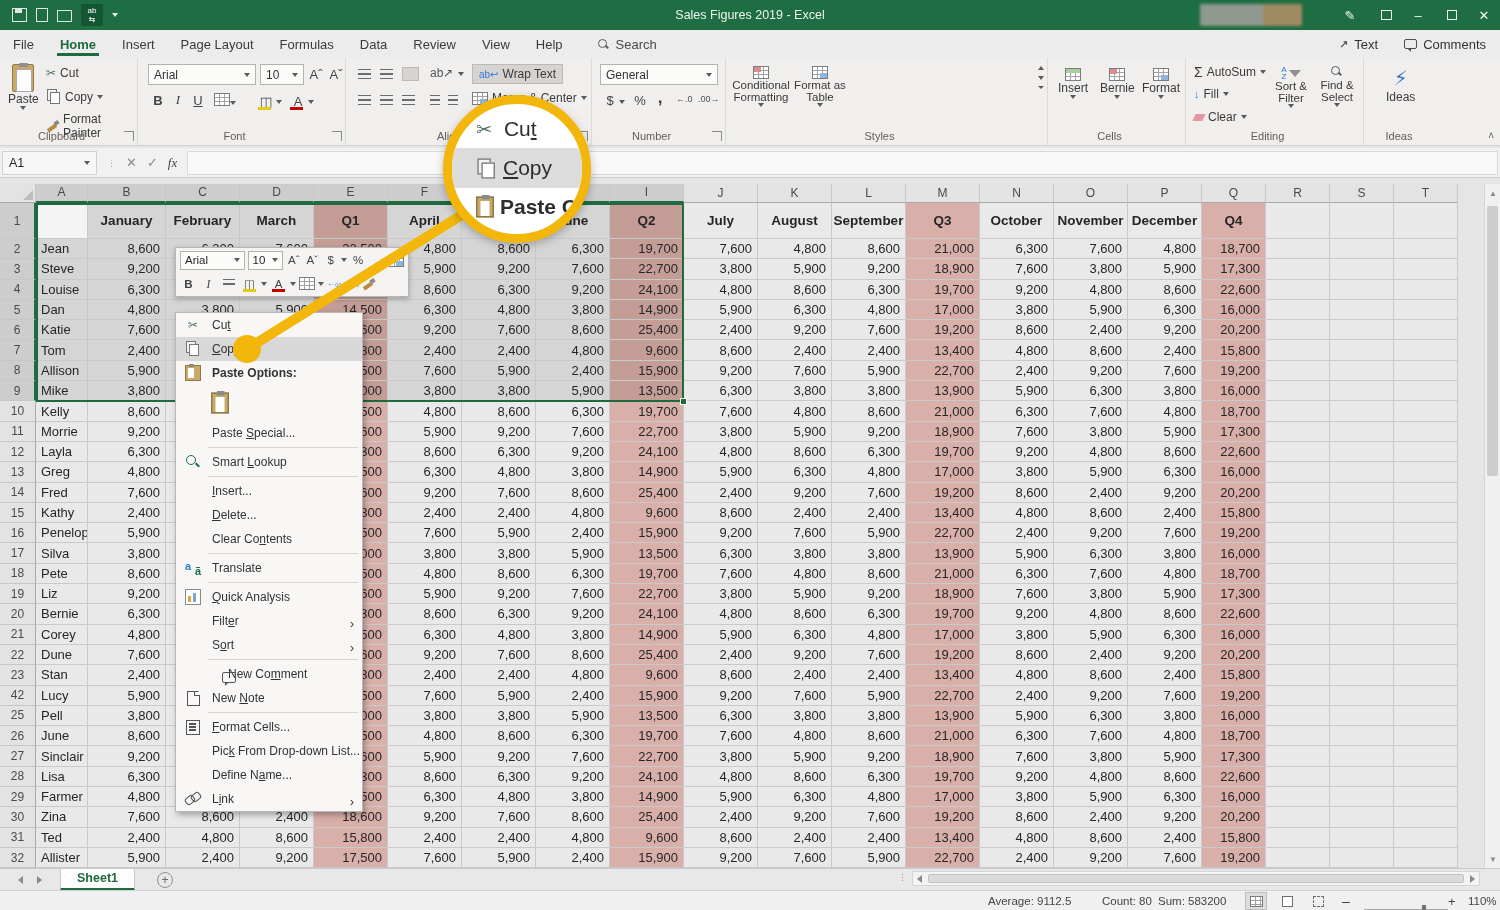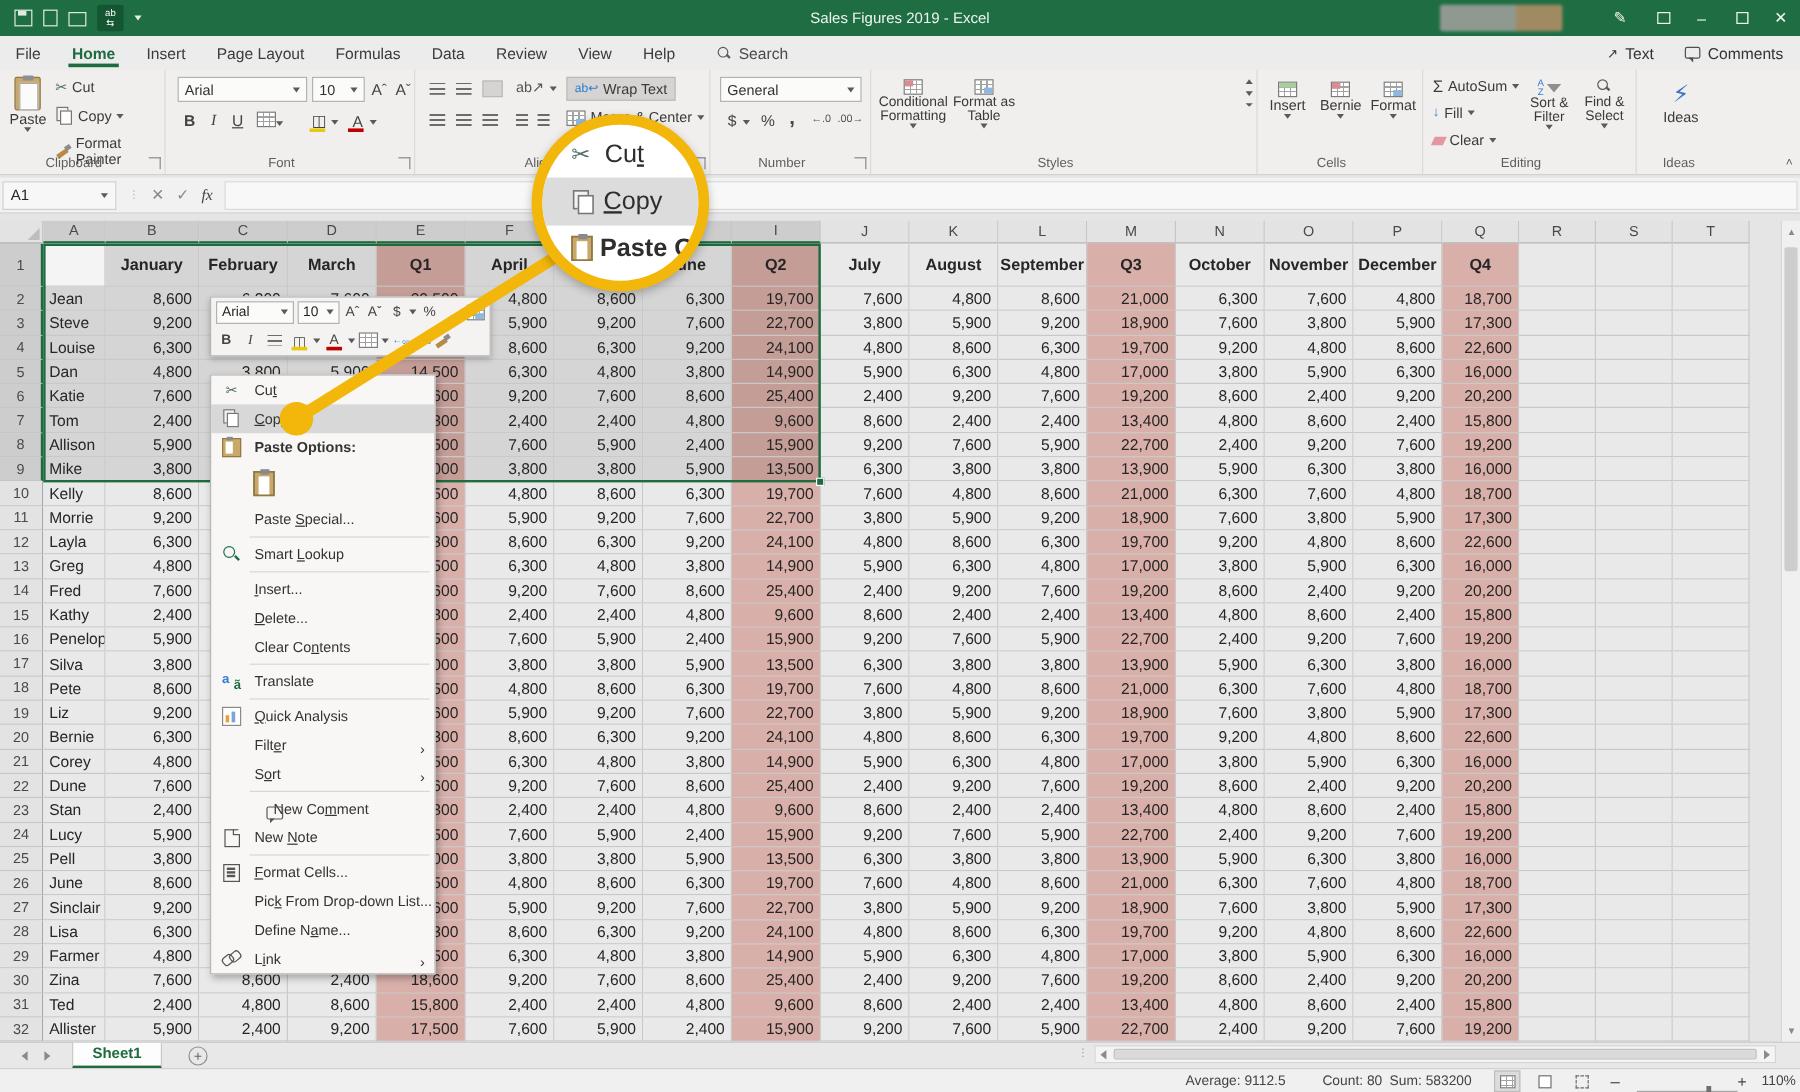--- a/index.html
+++ b/index.html
@@ -941,21 +941,21 @@
         <div class="c num rose" style="width: 74px;">13,400</div>
         <div class="c num" style="width: 74px;">4,800</div>
         <div class="c num" style="width: 74px;">8,600</div>
         <div class="c num" style="width: 74px;">2,400</div>
         <div class="c num rose" style="width: 64px;">15,800</div>
         <div class="c" style="width: 64px;"></div>
         <div class="c" style="width: 64px;"></div>
         <div class="c" style="width: 64px;"></div>
       </div>
       <div class="grow">
-        <div class="rnum">24</div>
+        <div class="rnum">42</div>
         <div class="c name" style="width: 52px;">Lucy</div>
         <div class="c num" style="width: 78px;">5,900</div>
         <div class="c num" style="width: 74px;">2,400</div>
         <div class="c num" style="width: 74px;">9,200</div>
         <div class="c num rose" style="width: 74px;">17,500</div>
         <div class="c num" style="width: 74px;">7,600</div>
         <div class="c num" style="width: 74px;">5,900</div>
         <div class="c num" style="width: 74px;">2,400</div>
         <div class="c num rose" style="width: 74px;">15,900</div>
         <div class="c num" style="width: 74px;">9,200</div>

